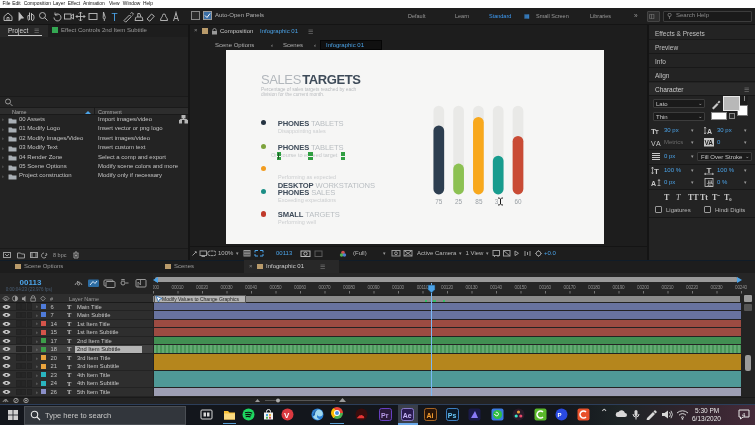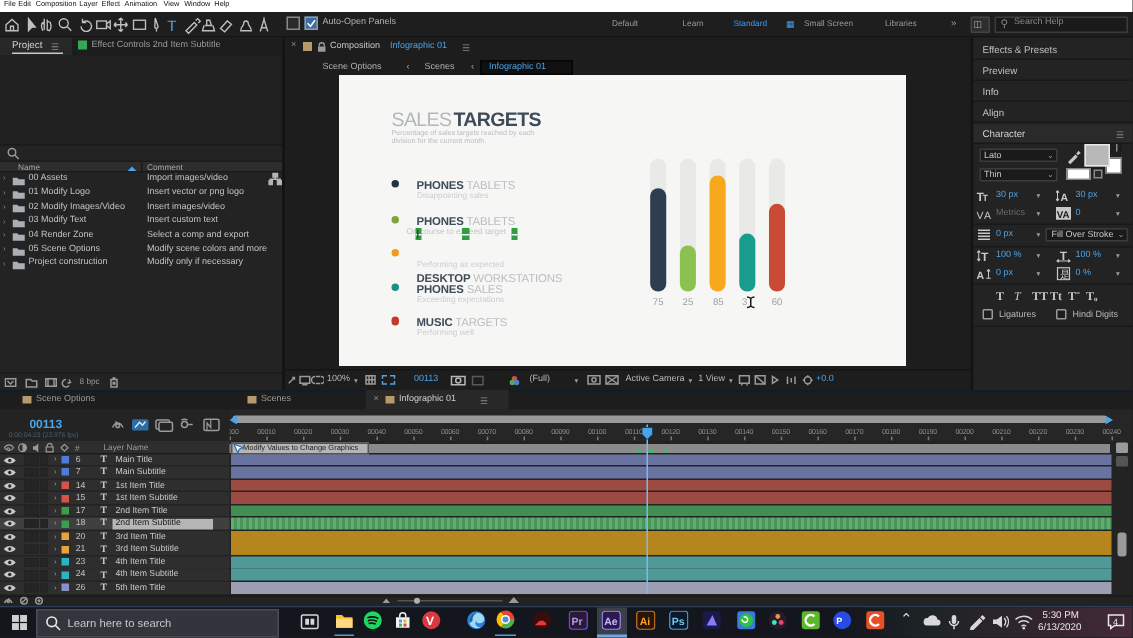--- a/index.html
+++ b/index.html
@@ -204,21 +204,21 @@
 <div class="tx" style="left:278px;top:127.8px;font-size:5.5px;color:#ccced0;">Disappointing sales</div>
 <div class="abs" style="left:261.3px;top:143.9px;width:5.2px;height:5.2px;border-radius:50%;background:#7da33c;"></div>
 <div class="tx" style="left:277.7px;top:142.8px;font-size:7.6px;letter-spacing:-0.1px;"><span style="color:#3e4b59;font-weight:bold;">PHONES</span> <span style="color:#b9bec2;">TABLETS</span></div>
 <div class="abs" style="left:261.3px;top:166.3px;width:5.2px;height:5.2px;border-radius:50%;background:#f29c1f;"></div>
 <div class="tx" style="left:277.7px;top:181px;font-size:7.6px;letter-spacing:-0.1px;"><span style="color:#3e4b59;font-weight:bold;">DESKTOP</span> <span style="color:#b9bec2;">WORKSTATIONS</span></div>
 <div class="tx" style="left:278px;top:174.2px;font-size:5.5px;color:#ccced0;">Performing as expected</div>
 <div class="abs" style="left:261.3px;top:188.8px;width:5.2px;height:5.2px;border-radius:50%;background:#1b8e85;"></div>
 <div class="tx" style="left:277.7px;top:187.7px;font-size:7.6px;letter-spacing:-0.1px;"><span style="color:#3e4b59;font-weight:bold;">PHONES</span> <span style="color:#b9bec2;">SALES</span></div>
 <div class="tx" style="left:278px;top:196.7px;font-size:5.5px;color:#ccced0;">Exceeding expectations</div>
 <div class="abs" style="left:261.3px;top:211.4px;width:5.2px;height:5.2px;border-radius:50%;background:#c13a2a;"></div>
-<div class="tx" style="left:277.7px;top:210.3px;font-size:7.6px;letter-spacing:-0.1px;"><span style="color:#3e4b59;font-weight:bold;">MUSIC</span> <span style="color:#b9bec2;">TARGETS</span></div>
+<div class="tx" style="left:277.7px;top:210.3px;font-size:7.6px;letter-spacing:-0.1px;"><span style="color:#3e4b59;font-weight:bold;">SMALL</span> <span style="color:#b9bec2;">TARGETS</span></div>
 <div class="tx" style="left:278px;top:219.3px;font-size:5.5px;color:#ccced0;">Performing well</div>
 <div class="tx" style="left:271px;top:151.8px;font-size:5.5px;color:#c3c6c8;">On course to exceed target</div>
 <div class="abs" style="left:276.6px;top:151.9px;width:4.6px;height:8.4px;background:#2f9e41;"></div>
 <div class="abs" style="left:276.6px;top:155.5px;width:4.6px;height:1.4px;background:#f6f6f5;"></div>
 <div class="abs" style="left:308.1px;top:151.9px;width:4.6px;height:8.4px;background:#2f9e41;"></div>
 <div class="abs" style="left:308.1px;top:155.5px;width:4.6px;height:1.4px;background:#f6f6f5;"></div>
 <div class="abs" style="left:340.9px;top:151.9px;width:4.6px;height:8.4px;background:#2f9e41;"></div>
 <div class="abs" style="left:340.9px;top:155.5px;width:4.6px;height:1.4px;background:#f6f6f5;"></div>
 <div class="abs" style="left:277.9px;top:152.9px;width:1.6px;height:6.4px;background:#205c28;"></div>
 <svg class="abs" style="left:425px;top:95px;" width="120" height="115" viewBox="0 0 120 115">
@@ -705,21 +705,21 @@
         <rect x="5.4" y="0" width="4.6" height="4.6"></rect>
         <rect x="0" y="5.4" width="4.6" height="4.6"></rect>
         <rect x="5.4" y="5.4" width="4.6" height="4.6"></rect>
       </g>
     </svg>
 <div class="abs" style="left:24px;top:405.5px;width:162px;height:19px;background:#32363c;border:1px solid #4a4e54;"></div>
 <svg class="abs" style="left:30px;top:410px;" width="11" height="11">
       <circle cx="4.5" cy="4.5" r="3.2" stroke="#e8e8e8" fill="none" stroke-width="1.1"></circle>
       <path d="M7 7 l3 3" stroke="#e8e8e8" stroke-width="1.1"></path>
     </svg>
-<div class="tx" style="left:45px;top:410.5px;font-size:7.5px;color:#c8c8c8;">Learn here to search</div>
+<div class="tx" style="left:45px;top:410.5px;font-size:7.5px;color:#c8c8c8;">Type here to search</div>
 <svg class="abs" style="left:200px;top:408px;" width="13" height="13">
       <rect x="1" y="2" width="11" height="9" rx="1" fill="none" stroke="#d8d8d8" stroke-width="1"></rect>
       <rect x="3.5" y="4.5" width="2.5" height="4" fill="#d8d8d8"></rect>
       <rect x="7" y="4.5" width="2.5" height="4" fill="#d8d8d8"></rect>
     </svg>
 <div class="abs" style="left:222.5px;top:406.5px;width:13px;height:13px;"><svg width="13" height="13">
         <path d="M1 3 h4 l1.5 1.5 H12 v7 H1 Z" fill="#f8c036"></path>
         <path d="M1 5.5 h11 v6 H1 Z" fill="#fad980"></path>
       </svg></div>
 <div class="abs" style="left:242.1px;top:406.5px;width:13px;height:13px;"><svg width="13" height="13">

